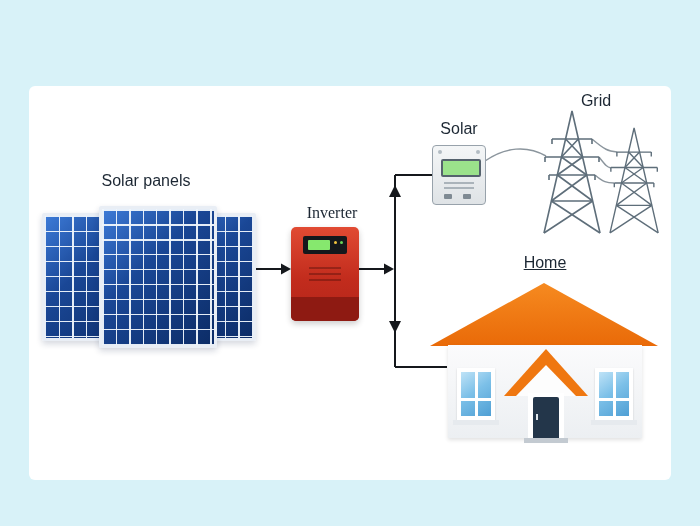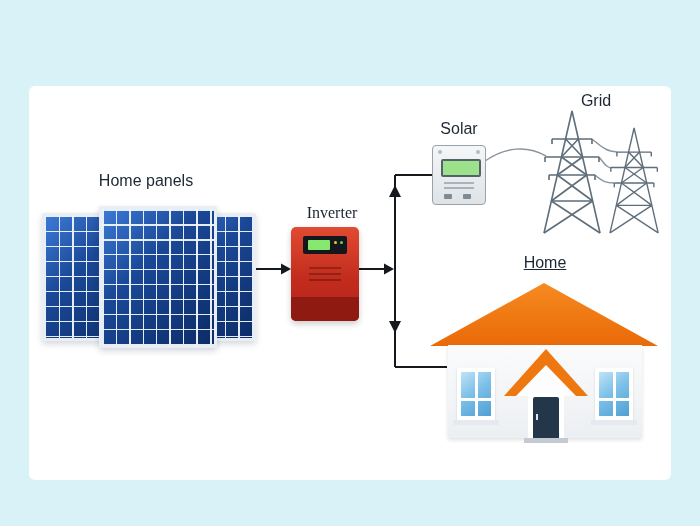--- a/index.html
+++ b/index.html
@@ -131,21 +131,21 @@
     <g stroke="#8b959d" stroke-width="1.4" fill="none">
       <path d="M592 139 C605 150 608 151 617 152"></path>
       <path d="M599 157 C606 166 607 167 611 168"></path>
       <path d="M595 175 C603 182 607 183 614 183"></path>
     </g>
 
     <use href="#tower" transform="translate(544 111)"></use>
     <use href="#tower" transform="translate(610 128) scale(0.86)"></use>
   </svg>
 
-  <div class="lbl lbl-solar">Home panels</div>
+  <div class="lbl lbl-solar">Solar panels</div>
   <div class="lbl lbl-inverter">Inverter</div>
   <div class="lbl lbl-meter">Solar</div>
   <div class="lbl lbl-grid">Grid</div>
   <div class="lbl lbl-home">Home</div>
 
   <div class="panel panel-left"></div>
   <div class="panel panel-mid"></div>
   <div class="panel panel-right"></div>
 
   <div class="inverter">

